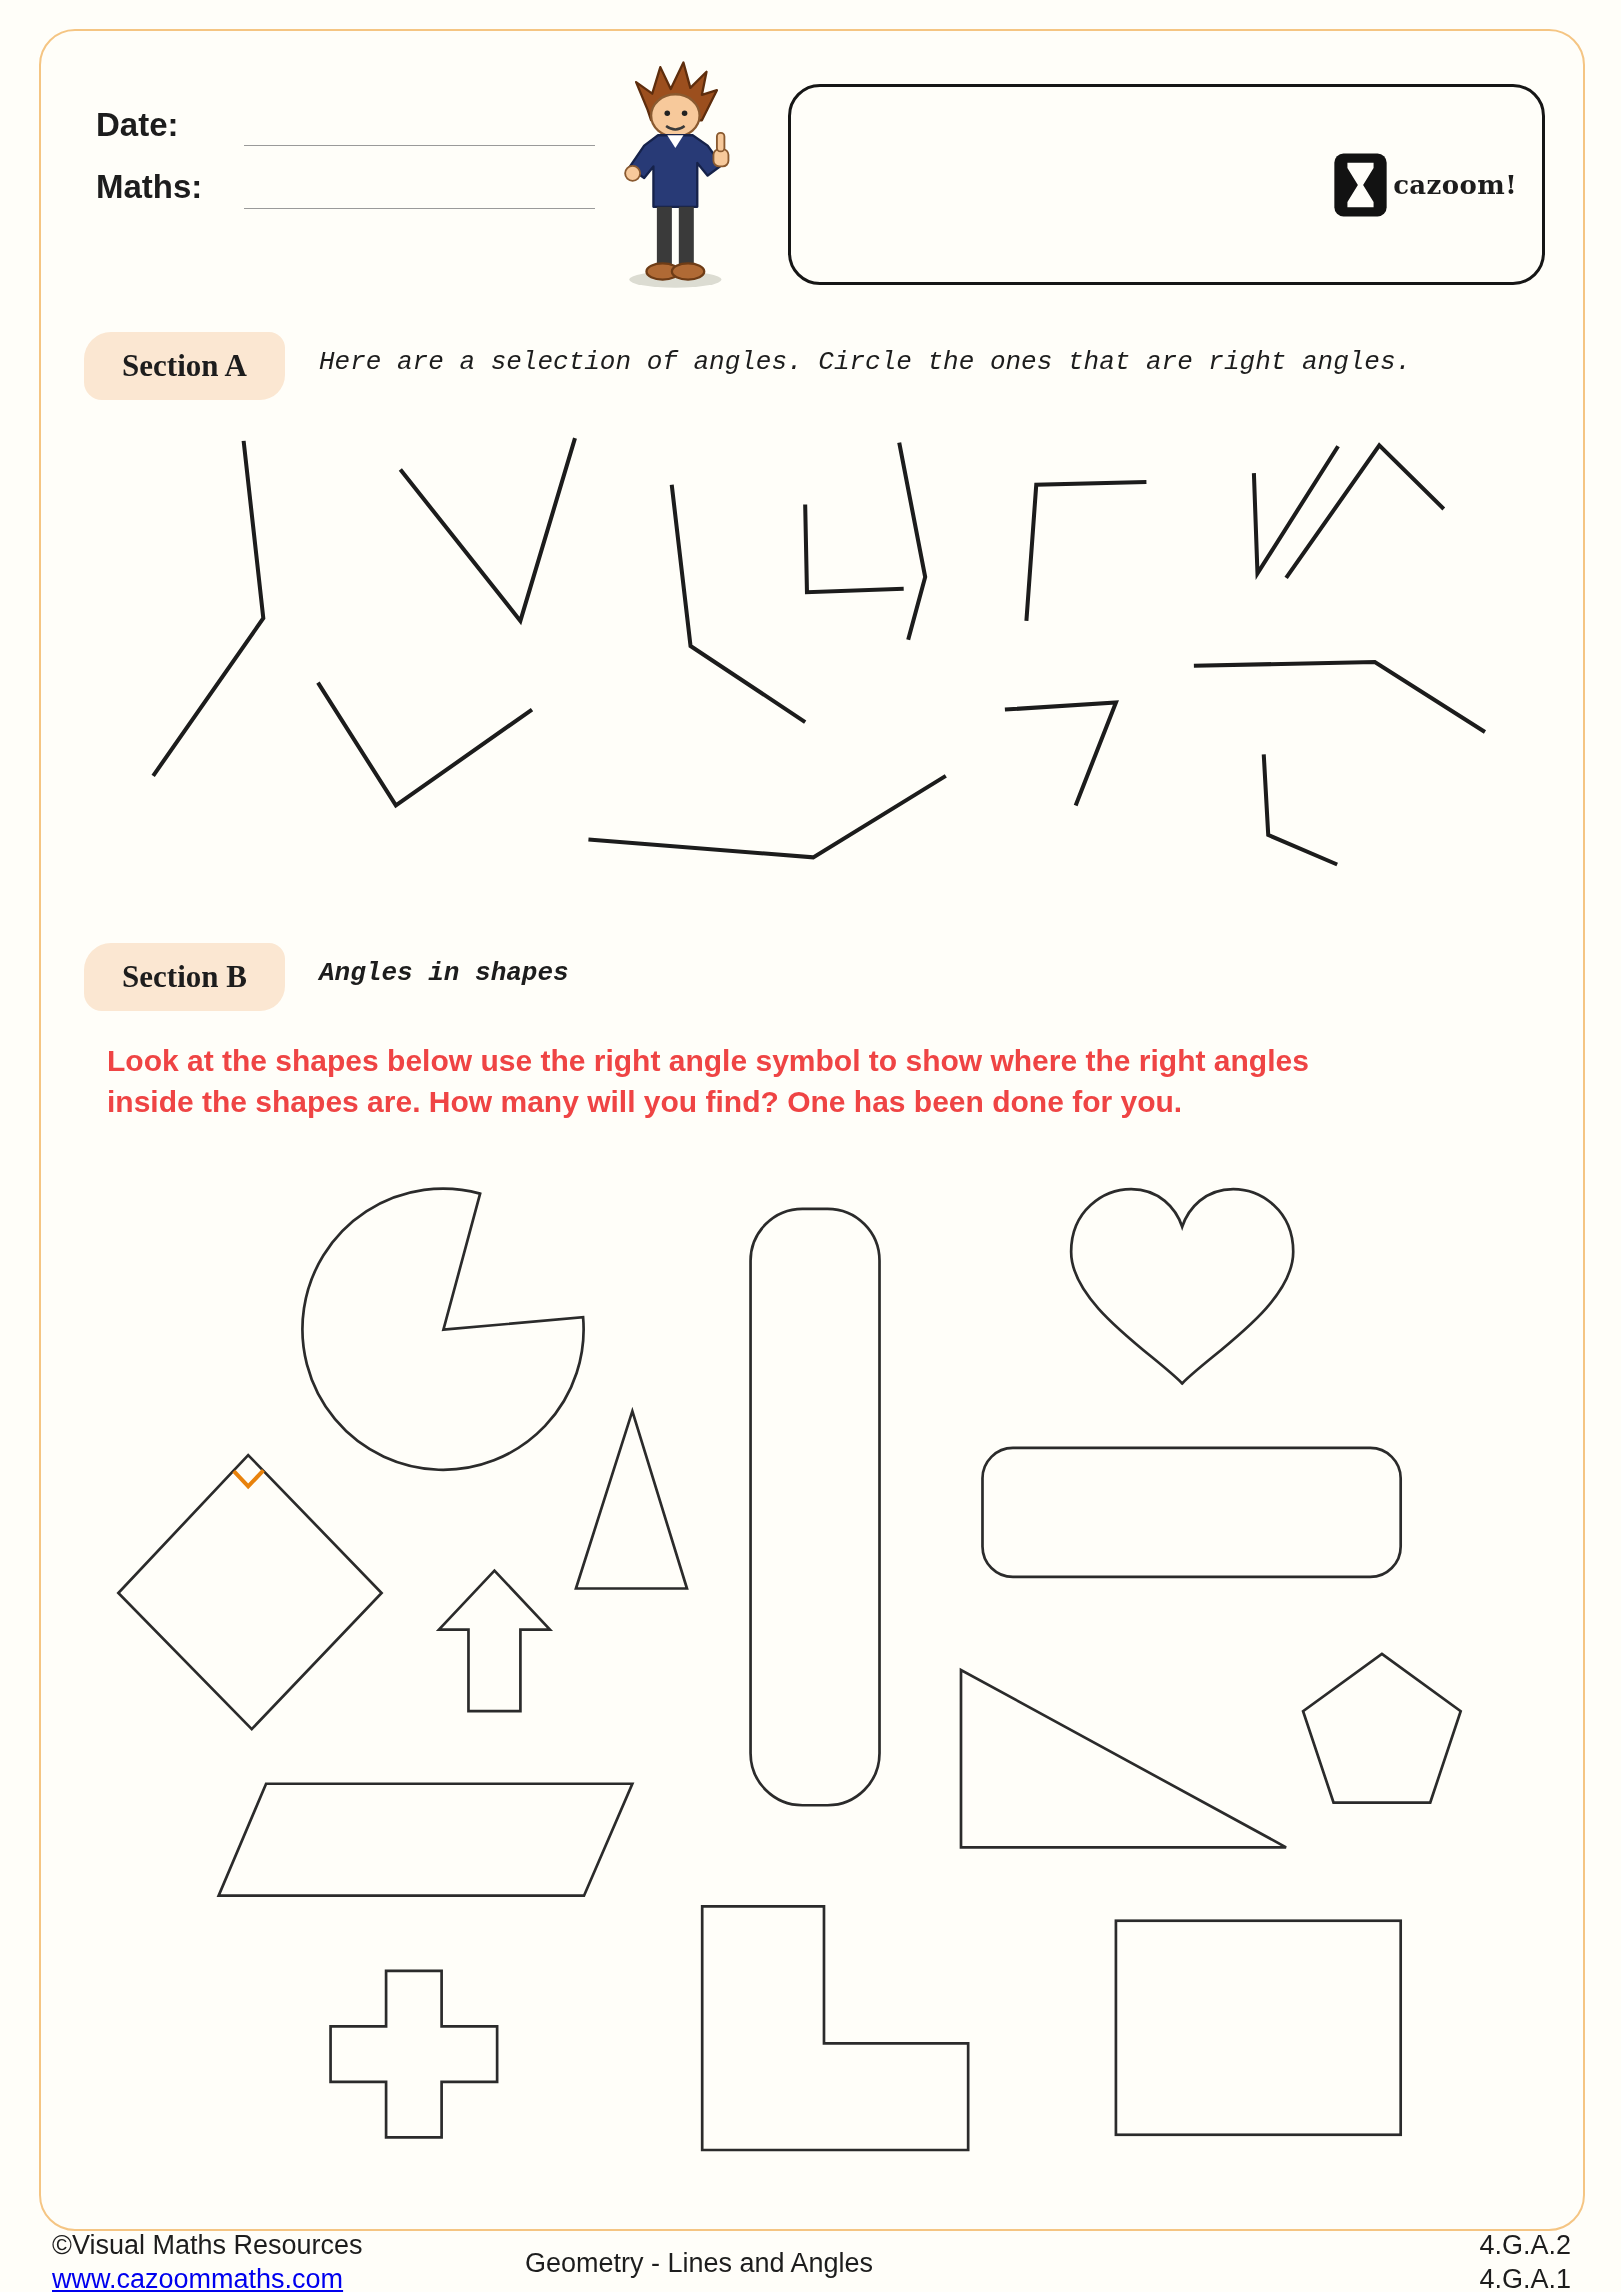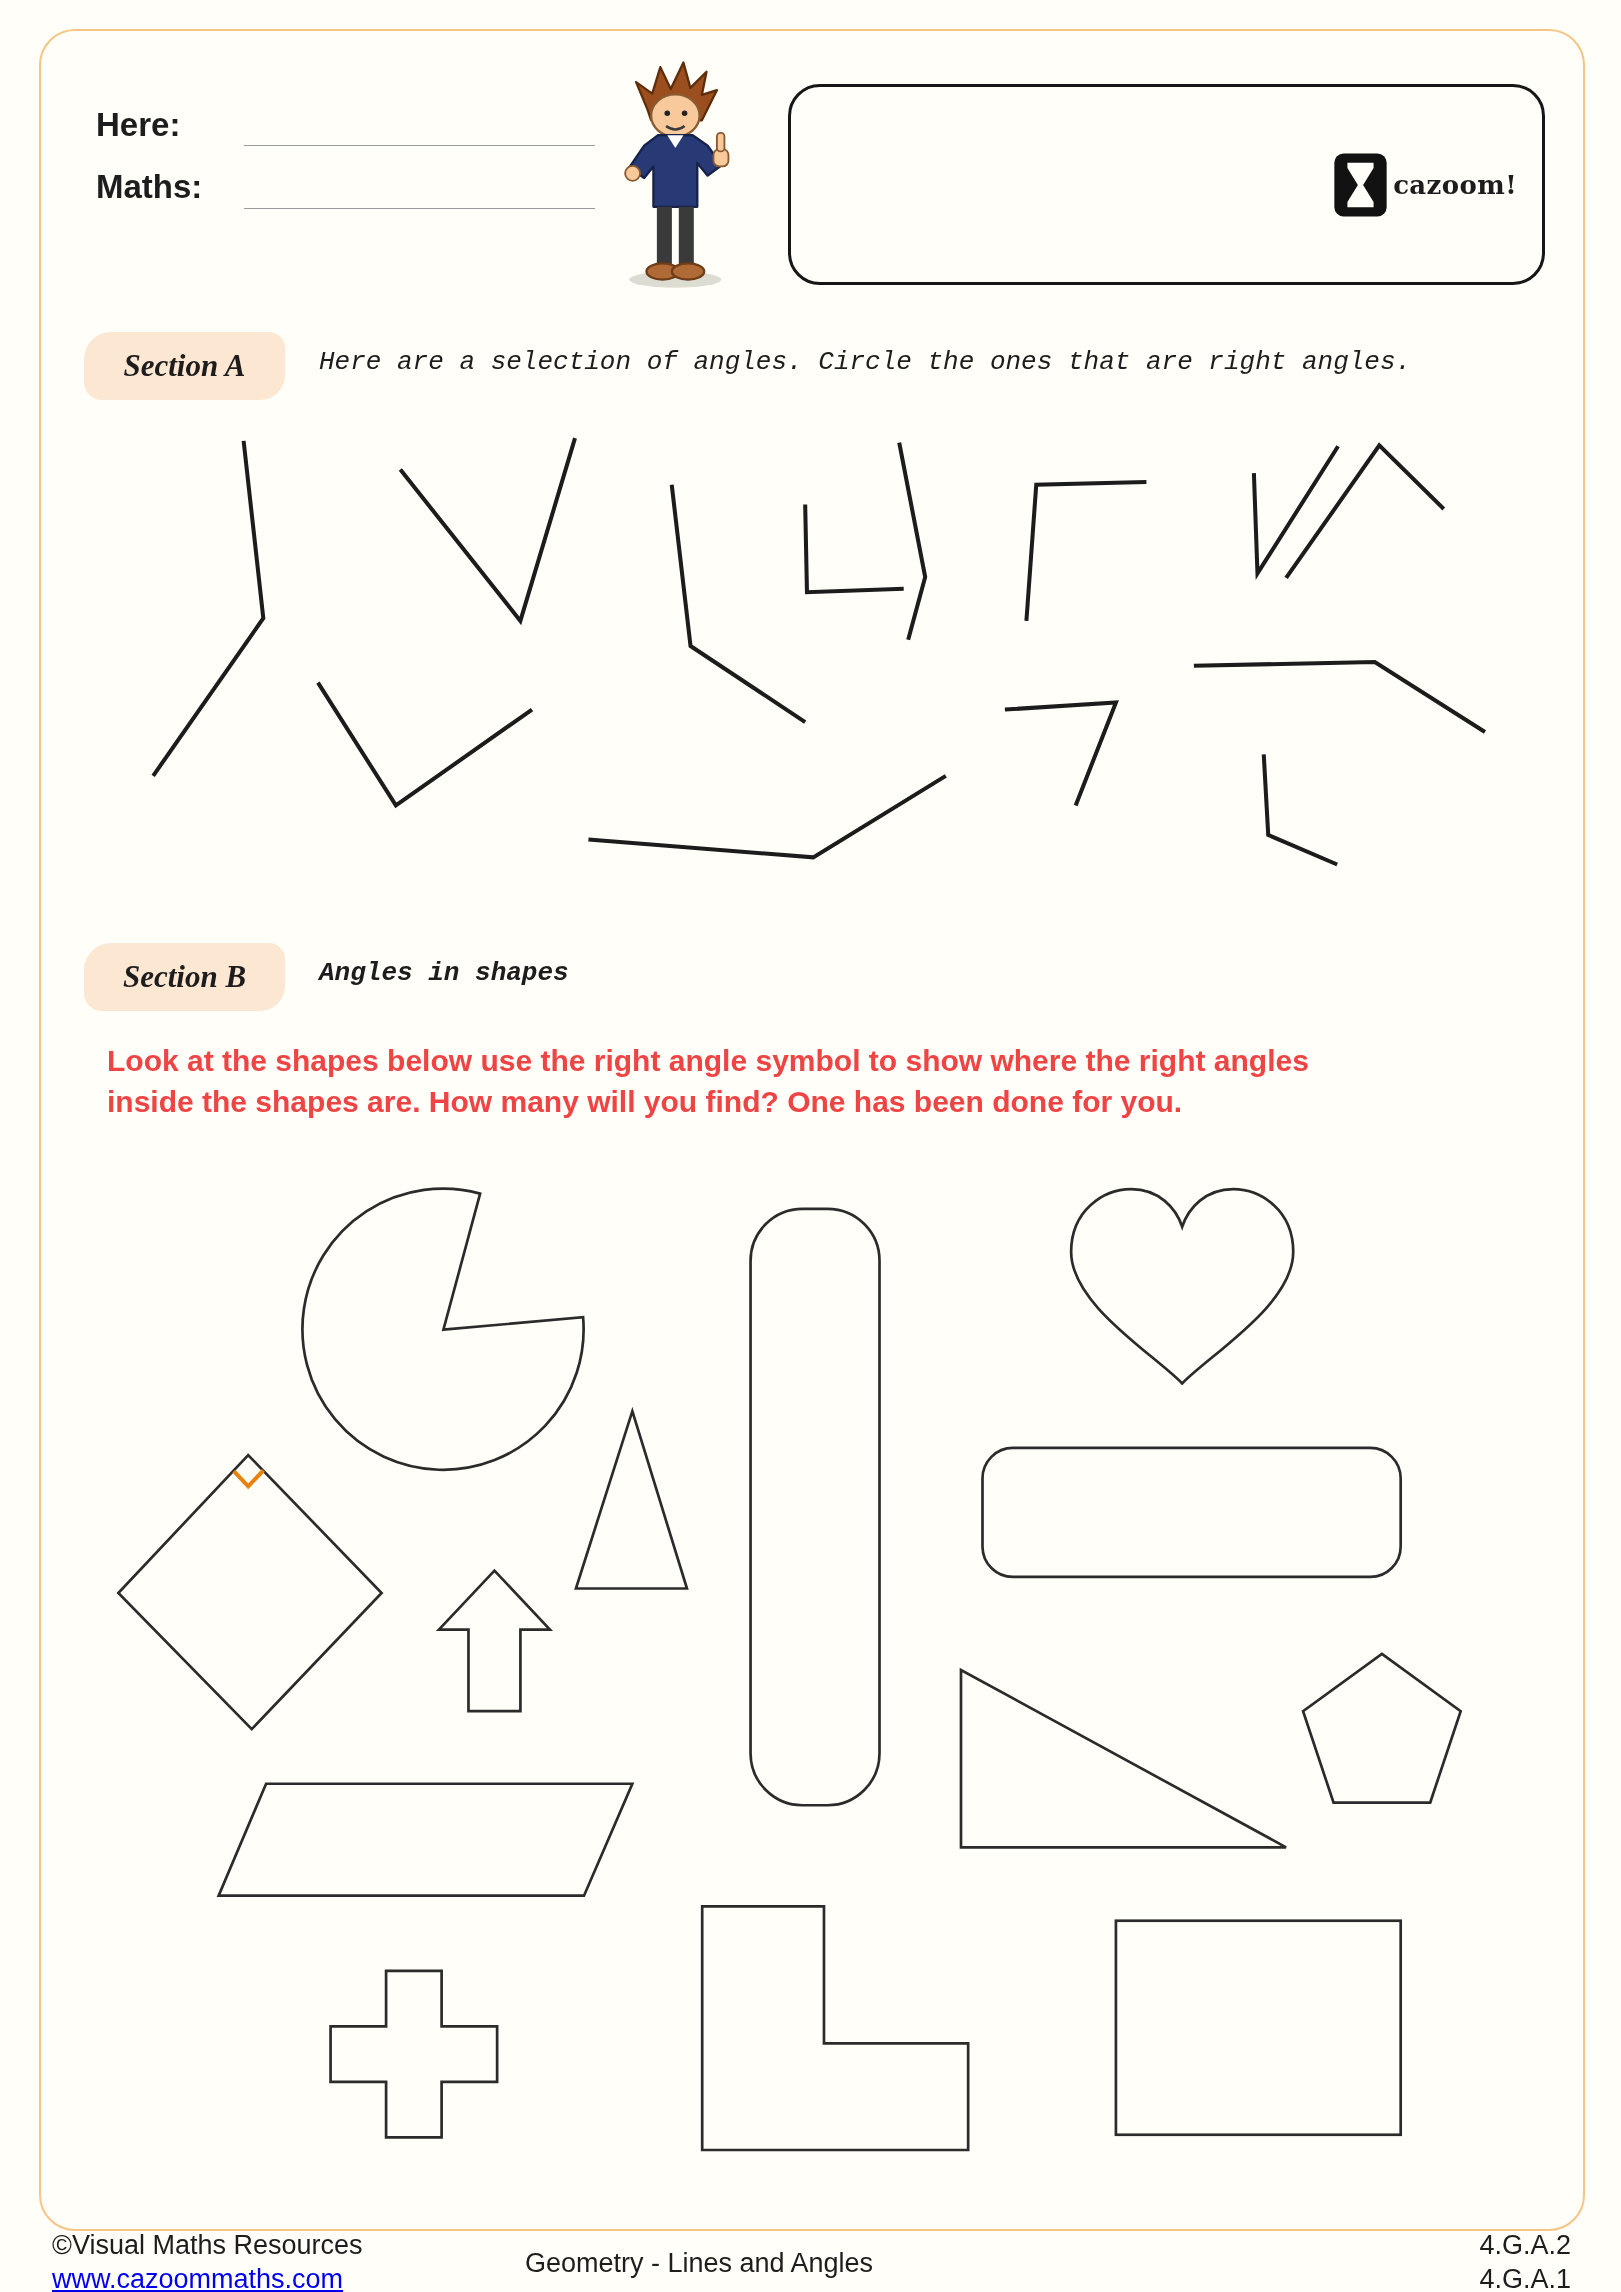--- a/index.html
+++ b/index.html
@@ -5,36 +5,36 @@
   html,body{margin:0;padding:0;}
   body{position:relative;width:1622px;height:2293px;background:#FFFEF9;font-family:"Liberation Sans",sans-serif;color:#1d1d1d;overflow:hidden;}
   .abs{position:absolute;}
   .sheet{position:absolute;left:39px;top:29px;width:1542px;height:2198px;border:2.7px solid #F5C583;border-radius:36px;}
   .fieldlabel{position:absolute;font-size:33px;font-weight:bold;}
   .writeline{position:absolute;border-bottom:1.8px solid #9a9a9a;height:1.8px;}
   .titlebox{position:absolute;left:788px;top:84px;width:751px;height:195px;border:3.6px solid #161616;border-radius:32px;display:flex;align-items:center;background:#FFFEF9;}
   .title{font-size:47px;font-weight:bold;padding-left:38px;letter-spacing:0.4px;}
   .logo{position:absolute;right:25px;top:50%;transform:translateY(-50%);display:flex;flex-direction:row;align-items:center;gap:3.6px;}
   .logo-text{font-family:"DejaVu Serif",serif;font-weight:bold;font-size:26px;letter-spacing:0.4px;}
-  .pill{position:absolute;left:84px;width:201px;height:68px;background:#FBE7D2;border-radius:27px 16px 25px 18px;display:flex;align-items:center;justify-content:center;font-family:"Liberation Serif",serif;font-style:italic;font-weight:bold;font-size:31px;}
+  .pill{position:absolute;left:84px;width:201px;height:68px;background:#FBE7D2;border-radius:27px 16px 25px 18px;display:flex;align-items:center;justify-content:center;font-family:"Liberation Serif",serif;font-weight:bold;font-size:31px;}
   .serifline{position:absolute;font-family:Liberation Mono, monospace;font-style:italic;font-size:26px;}
   .serifline.bold{font-weight:bold;}
   .instr{position:absolute;left:107px;font-weight:bold;font-size:30px;color:#ef4444;white-space:nowrap;}
   .ang{fill:none;stroke:#1c1c1c;stroke-width:4.5;}
   .shp{fill:#FFFEF9;stroke:#2b2b2b;stroke-width:3;}
   .mark{fill:none;stroke:#E8820C;stroke-width:4.5;}
   .foot{position:absolute;font-size:27px;line-height:34px;color:#1d1d1d;}
   .link{color:#0000EE;text-decoration:underline;cursor:pointer;}
 </style>
 </head>
 <body>
 
 <div class="sheet"></div>
 
-<div class="fieldlabel" style="left:96px;top:106px">Here:</div>
+<div class="fieldlabel" style="left:96px;top:106px">Date:</div>
 <div class="writeline" style="left:244px;top:143px;width:351px"></div>
 <div class="fieldlabel" style="left:96px;top:168px">Maths:</div>
 <div class="writeline" style="left:244px;top:206px;width:351px"></div>
 
 <svg class="abs" style="left:613px;top:59px" width="127" height="231" viewBox="0 0 110 200">
   <ellipse cx="54" cy="191" rx="40" ry="7" fill="#DCDCD2"></ellipse>
   <path d="M30,44 L20,20 L34,30 L41,7 L50,26 L61,3 L67,25 L81,11 L77,31 L90,27 L81,45 L77,53 L33,53 Z" fill="#9C4F1E" stroke="#5E2D0D" stroke-width="2" stroke-linejoin="round"></path>
   <ellipse cx="54" cy="49" rx="21" ry="18.5" fill="#F7C99B" stroke="#8A5A30" stroke-width="2"></ellipse>
   <circle cx="47" cy="47" r="2.4" fill="#222"></circle>
   <circle cx="62" cy="47" r="2.4" fill="#222"></circle>

